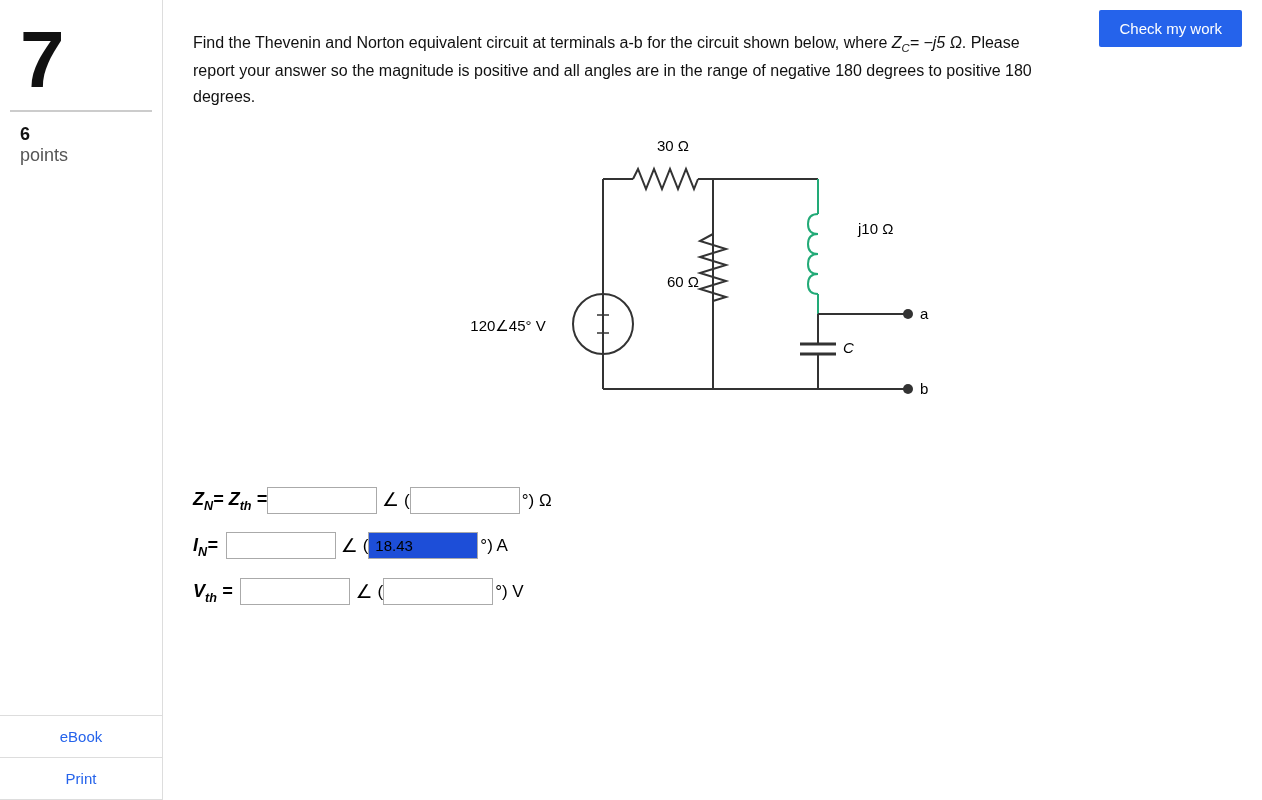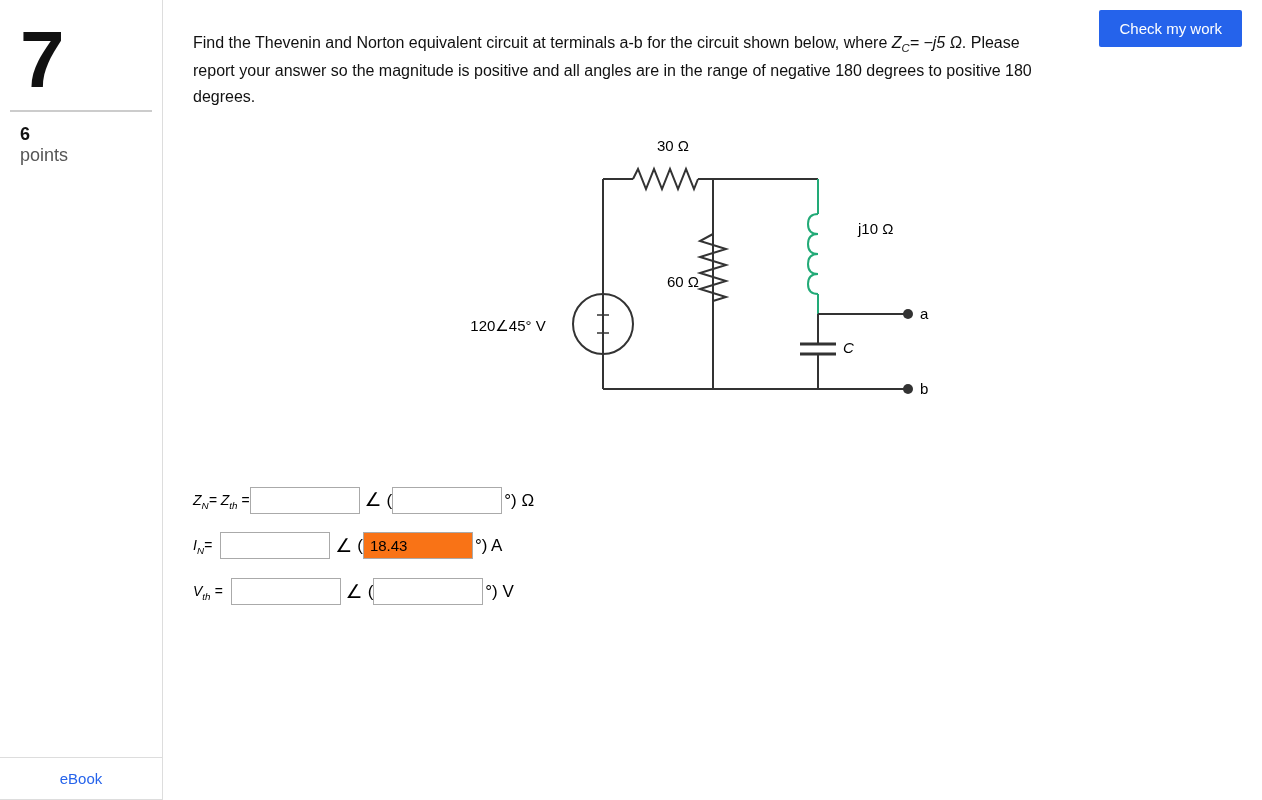--- a/index.html
+++ b/index.html
@@ -135,52 +135,53 @@
     .answer-input {
       border: 1px solid #aaa;
       padding: 4px 6px;
       font-size: 15px;
       width: 110px;
       outline: none;
       background: #fff;
     }
 
     .answer-input.prefilled {
-      background: #f97316;
+      background: #1d4ed8;
     }
 
     .angle-symbol {
       font-size: 19px;
       margin: 0 5px;
     }
 
     
     sub { font-size: 0.7em; }
 
     .bold-label {
-      font-weight: normal;
+      font-weight: bold;
       font-style: italic;
-      font-size: 14px;
+      font-size: 18px;
     }
   </style>
 </head>
 <body>
 
 <div class="page-wrapper">
 
   <div class="sidebar">
     <div class="question-number">7</div>
     <hr class="question-divider">
     <div class="points-section">
       <div class="points-number">6</div>
       <div class="points-label">points</div>
     </div>
     <div class="sidebar-spacer"></div>
     <div class="sidebar-nav">
       <div class="sidebar-nav-item">eBook</div>
+      <div class="sidebar-nav-item">Print</div>
     </div>
   </div>
 
   <div class="main-content">
 
     <button class="check-btn">Check my work</button>
 
     <div class="problem-text">
       Find the Thevenin and Norton equivalent circuit at terminals <span class="italic">a-b</span> for the circuit shown below, where <span class="math"><i>Z<sub>C</sub></i>= −<i>j</i>5 Ω</span>. Please report your answer so the magnitude is positive and all angles are in the range of negative 180 degrees to positive 180 degrees.
     </div>

